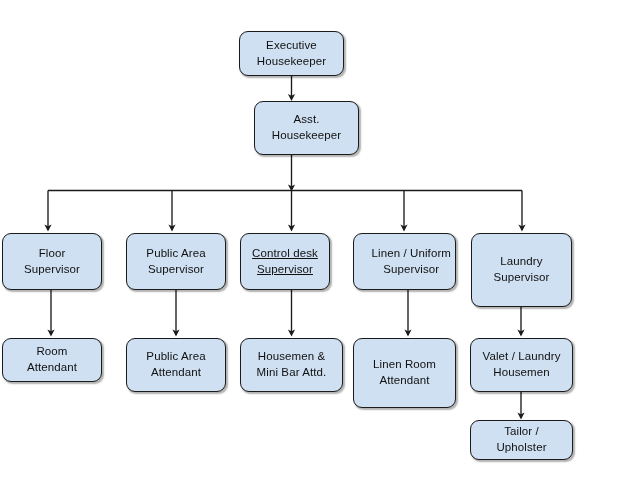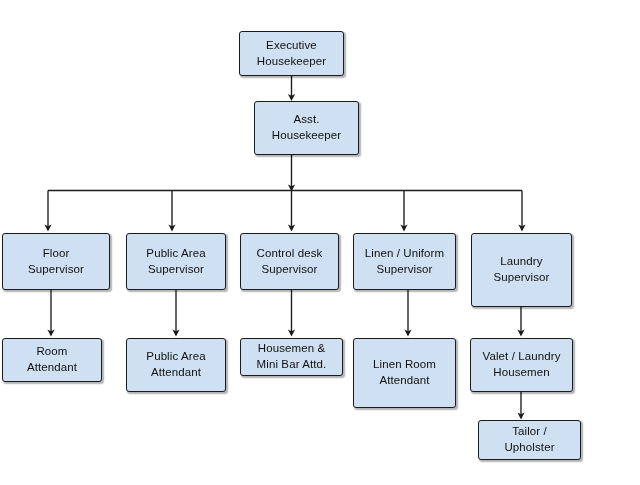--- a/index.html
+++ b/index.html
@@ -23,21 +23,21 @@
     left: 0;
     top: 0;
     width: 640px;
     height: 485px;
   }
   .node-box {
     position: absolute;
     box-sizing: border-box;
     background: #cfe0f2;
     border: 1.4px solid #1b1b1b;
-    border-radius: 3px;
+    border-radius: 9px;
     display: flex;
     align-items: center;
     justify-content: center;
     text-align: center;
     color: #101010;
     font-family: "Liberation Sans", sans-serif;
     font-size: 11.5px;
     line-height: 1.35;
     letter-spacing: 0.1px;
     box-shadow: 1.5px 1.5px 1.5px rgba(0,0,0,0.30);
@@ -88,68 +88,68 @@
   <div class="node-box" style="left:239px; top:31px; width:105px; height:45px;">
     <span class="node-label">Executive
 Housekeeper</span>
   </div>
 
   <div class="node-box" style="left:254px; top:101px; width:105px; height:54px;">
     <span class="node-label">Asst.
 Housekeeper</span>
   </div>
 
-  <div class="node-box" style="left:2px; top:233px; width:108px; height:57px;">
+  <div class="node-box" style="left:2px; top:233px; width:100px; height:57px;">
     <span class="node-label">Floor
 Supervisor</span>
   </div>
 
   <div class="node-box" style="left:126px; top:233px; width:100px; height:57px;">
     <span class="node-label">Public Area
 Supervisor</span>
   </div>
 
-  <div class="node-box" style="left:240px; top:233px; width:99px; height:57px;">
+  <div class="node-box" style="left:240px; top:233px; width:90px; height:57px;text-decoration:underline;">
     <span class="node-label">Control desk
 Supervisor</span>
   </div>
 
-  <div class="node-box" style="left:353px; top:233px; width:103px; height:57px;">
+  <div class="node-box" style="left:353px; top:233px; width:103px; height:57px;justify-content:flex-end;">
     <span class="node-label">Linen / Uniform
 Supervisor</span>
   </div>
 
   <div class="node-box" style="left:471px; top:233px; width:101px; height:74px;">
     <span class="node-label">Laundry
 Supervisor</span>
   </div>
 
   <div class="node-box" style="left:2px; top:338px; width:100px; height:44px;">
     <span class="node-label">Room
 Attendant</span>
   </div>
 
   <div class="node-box" style="left:126px; top:338px; width:100px; height:54px;">
     <span class="node-label">Public Area
 Attendant</span>
   </div>
 
-  <div class="node-box" style="left:240px; top:338px; width:103px; height:38px;">
+  <div class="node-box" style="left:240px; top:338px; width:103px; height:54px;">
     <span class="node-label">Housemen &amp;
 Mini Bar Attd.</span>
   </div>
 
   <div class="node-box" style="left:353px; top:338px; width:103px; height:70px;">
     <span class="node-label">Linen Room
 Attendant</span>
   </div>
 
   <div class="node-box" style="left:470px; top:338px; width:103px; height:54px;">
     <span class="node-label">Valet / Laundry
 Housemen</span>
   </div>
 
-  <div class="node-box" style="left:470px; top:420px; width:103px; height:40px;margin-left:8px;">
+  <div class="node-box" style="left:470px; top:420px; width:103px; height:40px;">
     <span class="node-label">Tailor /
 Upholster</span>
   </div>
 
 </div>
 
 </body></html>

